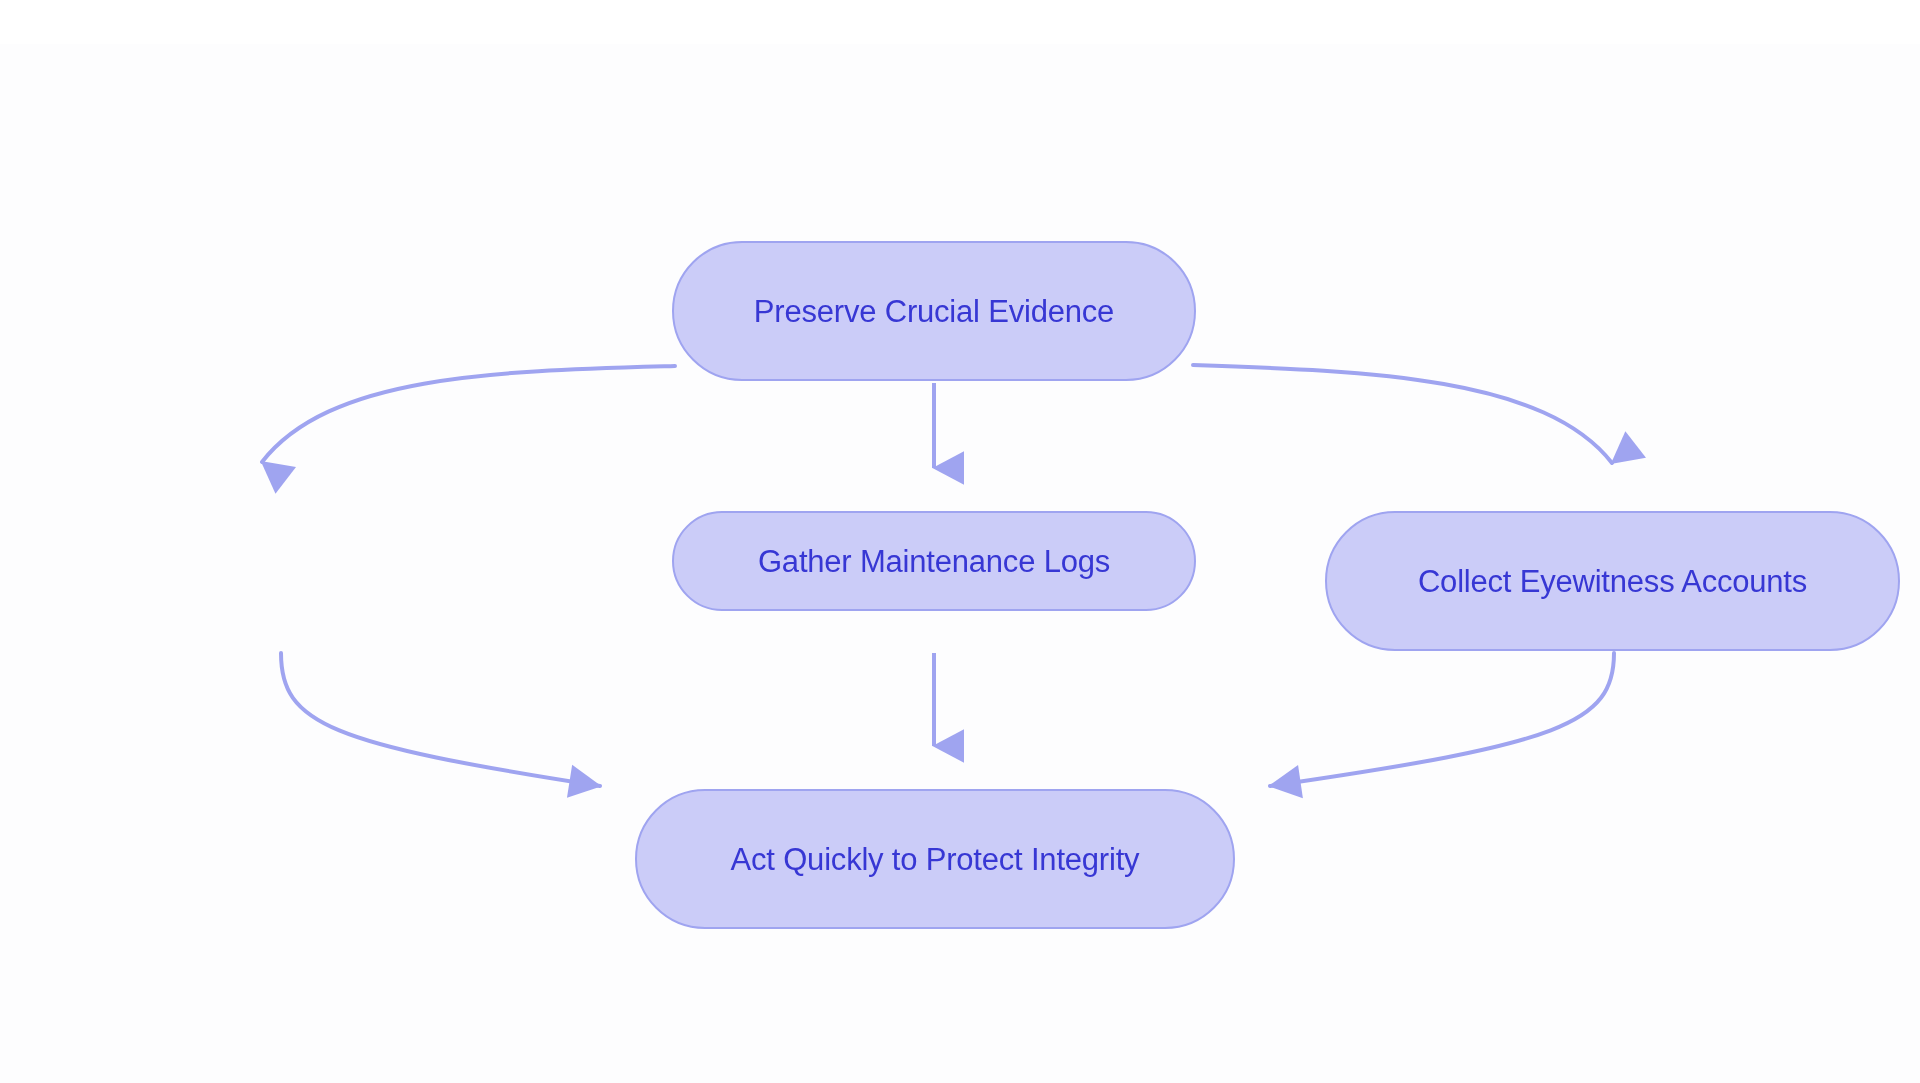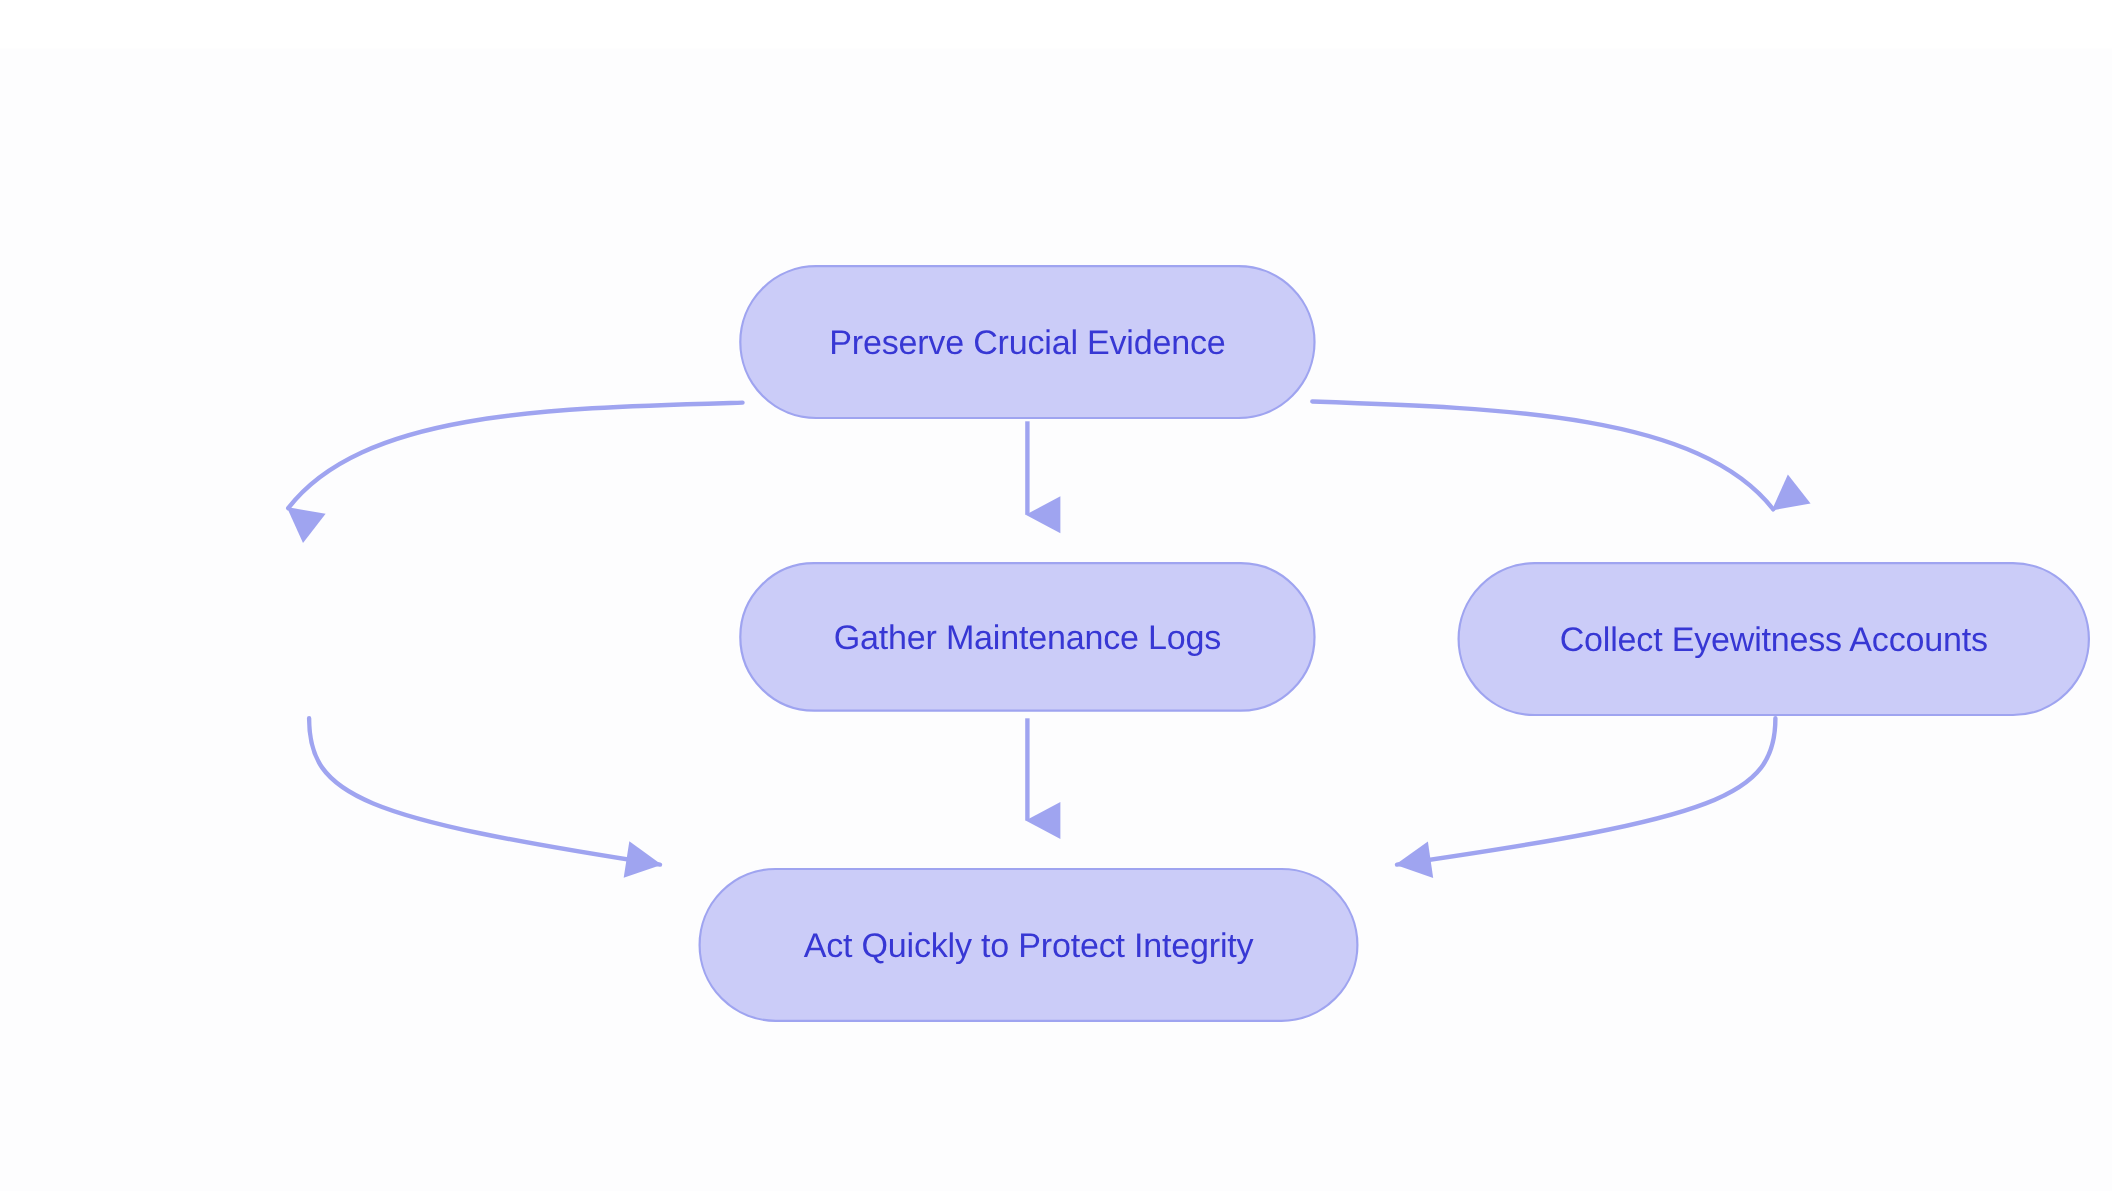--- a/index.html
+++ b/index.html
@@ -42,21 +42,21 @@
     font-size: 31px;
     font-weight: 400;
     letter-spacing: -0.2px;
     white-space: nowrap;
     line-height: 1;
     user-select: none;
   }
   
   #node-root        { left: 672px;  top: 197px; width: 524px; height: 140px; }
   #node-wreckage    { left: 20px;   top: 467px; width: 525px; height: 140px; }
-  #node-logs        { left: 672px;  top: 467px; width: 524px; height: 136px; text-align: center; }
+  #node-logs        { left: 672px;  top: 467px; width: 524px; height: 100px; text-align: center; }
   #node-eyewitness  { left: 1325px; top: 467px; width: 575px; height: 140px; }
   #node-act         { left: 635px;  top: 745px; width: 600px; height: 140px; }
 </style>
 </head>
 <body>
 
 <div id="diagram-canvas">
 
   <svg id="edge-layer" viewBox="0 0 1920 1083" width="1920" height="1083" xmlns="http://www.w3.org/2000/svg">
     <defs>

